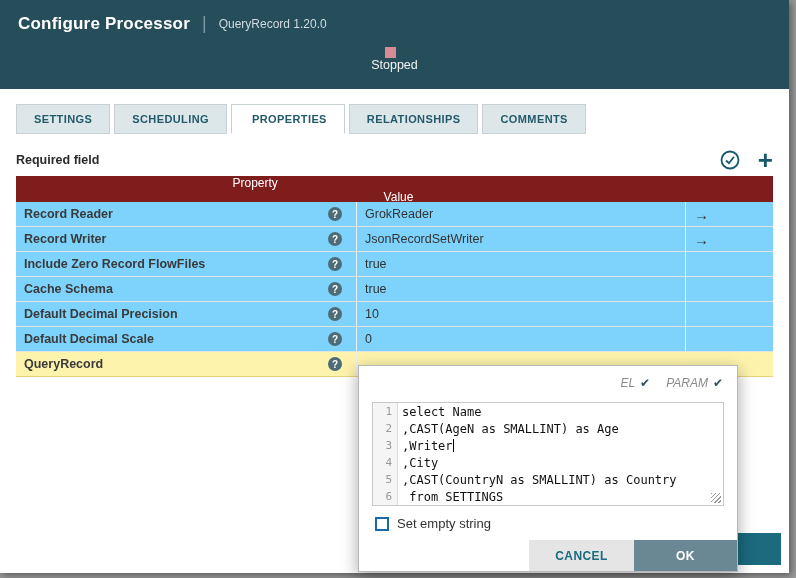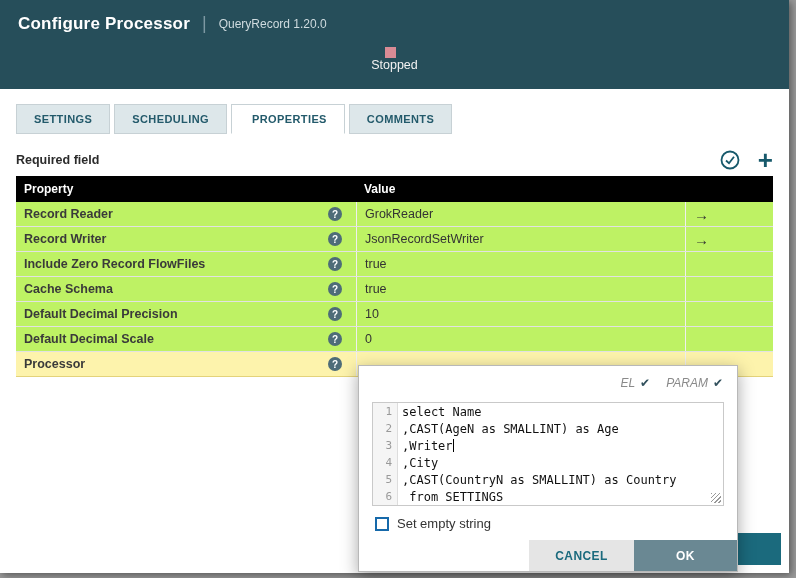--- a/index.html
+++ b/index.html
@@ -34,28 +34,28 @@
   .required-row { position:absolute; left:16px; right:16px; top:146px; height:28px;
                   display:flex; align-items:center;justify-content:flex-end; }
   .required-label { font-size:12.5px; font-weight:bold; color:#2b2b2b; }
   .req-icons { margin-left:auto; display:flex; align-items:center; gap:18px; }
   .verify-icon { width:20px; height:20px; cursor:pointer; }
   .add-icon { font-size:26px; font-weight:bold; color:#17596b; line-height:20px;
               cursor:pointer; }
 
   
   .table { position:absolute; left:16px; right:16px; top:176px; }
-  .thead { display:flex; background:#000000; color:#fff; height:26px;
-           align-items:center; font-size:12px; font-weight:bold; }
+  .thead { display:flex; background:#7f1d1d; color:#fff; height:26px;
+           align-items:center; font-size:12px; font-weight:normal;flex-direction:column; }
   .col-prop { width:340px; padding-left:8px; }
   .col-val  { flex:1; padding-left:8px; }
   .col-arrow{ width:88px; padding-left:8px; }
   .trow { display:flex; height:25px; align-items:center;
           border-bottom:1px solid #e2e2e2; font-size:12.5px; color:#333;
-          background:#bef264; cursor:pointer; }
+          background:#7dd3fc; cursor:pointer; }
   .trow .prop { display:flex; align-items:center; font-weight:600; color:#3a3a3a; }
   .help { margin-left:auto; margin-right:14px; width:14px; height:14px;
           border-radius:50%; background:#4e6c78; color:#fff; font-size:10px;
           display:flex; align-items:center; justify-content:center;
           font-weight:bold; flex:none; cursor:pointer; }
   .trow .val  { border-left:1px solid #efefef; align-self:stretch;
                 display:flex; align-items:center; }
   .trow .arrow{ border-left:1px solid #efefef; align-self:stretch;
                 display:flex; align-items:center; font-size:15px; color:#333; }
   .trow.highlight { background:#fdf3ac; border-bottom-color:#e4d37a; }
@@ -118,20 +118,21 @@
 
     <div class="statusbar">
       <span class="stopped-square"></span>
       <span class="status-label">Stopped</span>
     </div>
 
     <div class="tabs">
       <div class="tab">SETTINGS</div>
       <div class="tab">SCHEDULING</div>
       <div class="tab active">PROPERTIES</div>
+      <div class="tab">RELATIONSHIPS</div>
       <div class="tab">COMMENTS</div>
     </div>
 
     <div class="required-row">
       <span class="required-label">Required field</span>
       <span class="req-icons">
         <span class="verify-icon">
           <svg viewBox="0 0 20 20" width="20" height="20">
             <circle cx="10" cy="10" r="8.5" fill="none" stroke="#17596b" stroke-width="1.8"></circle>
             <path d="M6 10.5 L9 13.2 L14 6.8" fill="none" stroke="#17596b" stroke-width="1.8"></path>
@@ -197,21 +198,21 @@
         <div class="cell prop col-prop">
           <span>Default Decimal Scale</span>
           <span class="help">?</span>
         </div>
         <div class="val col-val">0</div>
         <div class="arrow col-arrow"></div>
       </div>
 
       <div class="trow highlight">
         <div class="cell prop col-prop">
-          <span>Processor</span>
+          <span>QueryRecord</span>
           <span class="help">?</span>
         </div>
         <div class="val col-val"></div>
         <div class="arrow col-arrow"></div>
       </div>
     </div>
 
     <button class="apply">APPLY</button>
 
     <div class="popup">

